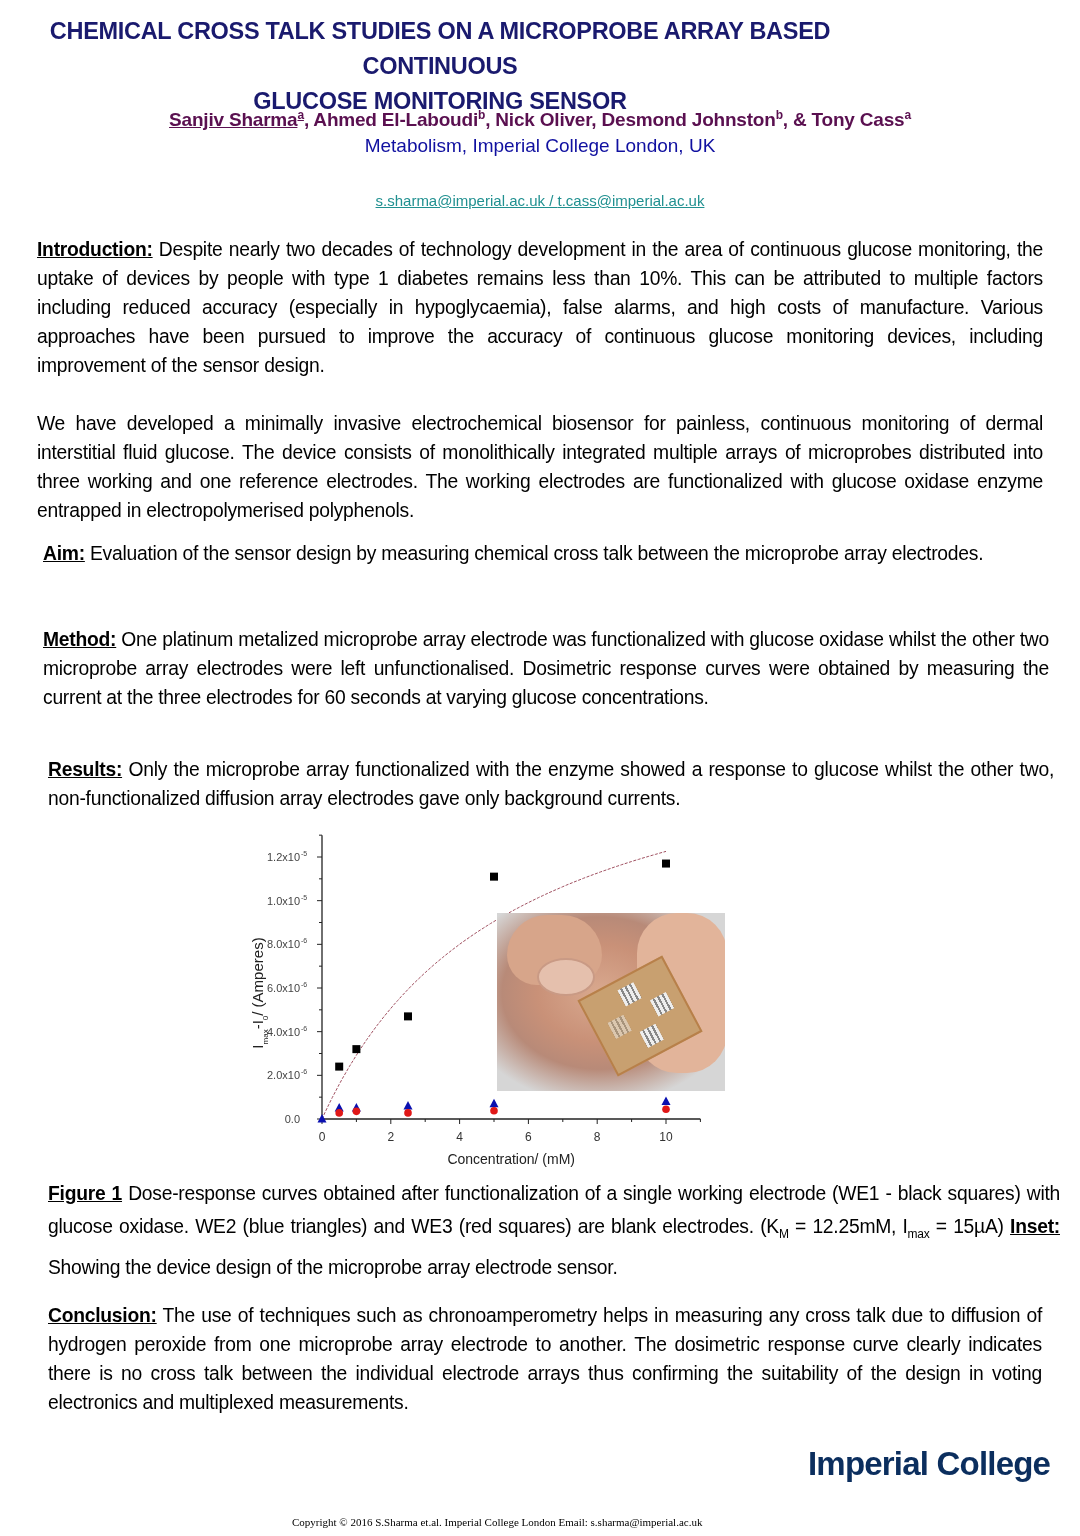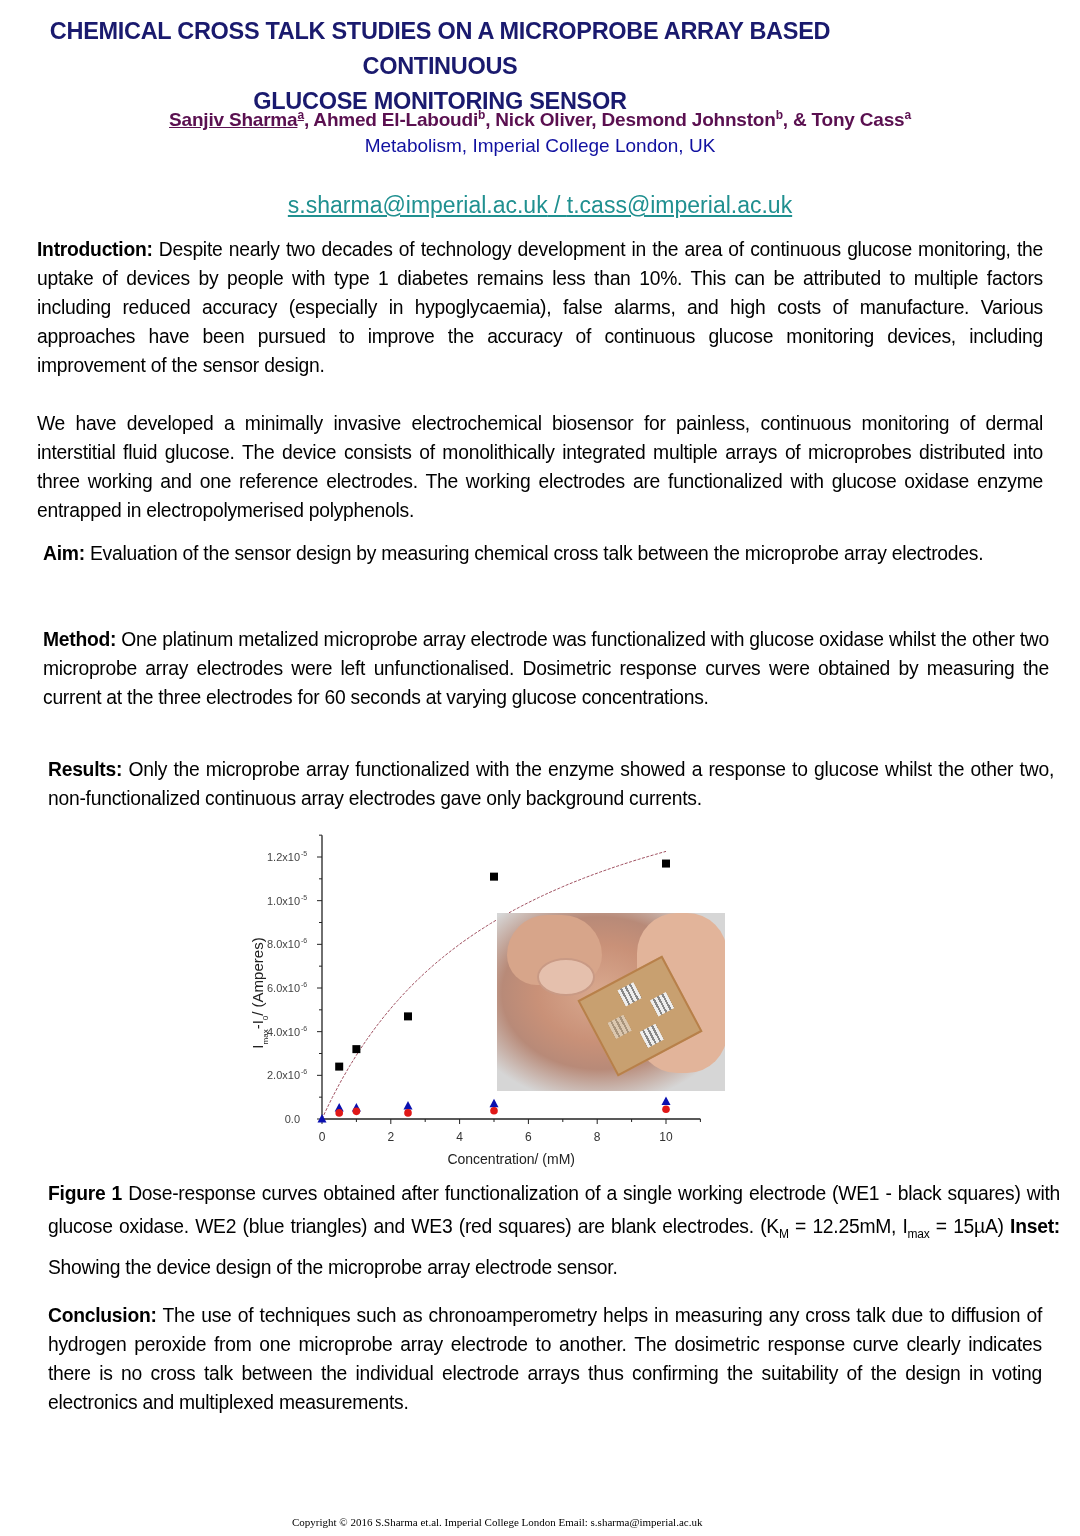--- a/index.html
+++ b/index.html
@@ -9,25 +9,25 @@
            color: #1a1a6e; font-size: 23.5px; line-height: 35px; font-weight: bold;
            letter-spacing: -0.3px; }
   .authors { position: absolute; left: 0; width: 1080px; top: 108px; text-align: center;
              color: #5a1050; font-size: 19px; font-weight: bold; letter-spacing: -0.2px; }
   .authors sup { font-size: 12px; }
   .authors .first { text-decoration: underline; margin-top: 28px; }
   .affil { position: absolute; left: 20px; width: 1040px; top: 130px; text-align: center;
            color: #1010a0; font-size: 19px; line-height: 31px; }
   .affil sup { font-size: 11px; font-weight: bold; }
   .emails { position: absolute; left: 0; width: 1080px; top: 192px; text-align: center;
-            color: #209090; font-size: 23px; }
+            color: #209090; font-size: 15px; }
   .emails a { color: #209090; text-decoration: underline; }
   .para { position: absolute; font-size: 19.3px; line-height: 28.9px; text-align: justify;
           letter-spacing: -0.25px; }
-  .para b { font-weight: bold; }
+  .para b { font-weight: bold; text-decoration: underline; }
   #intro1 { left: 37px; width: 1006px; top: 236px; }
   #intro2 { left: 37px; width: 1006px; top: 410px; }
   #aim { left: 43px; width: 1006px; top: 540px; }
   #method { left: 43px; width: 1006px; top: 626px; }
   #results { left: 48px; width: 1006px; top: 756px; }
   #caption { left: 48px; width: 1012px; top: 1177px; line-height: 33px; }
   #conclusion { left: 48px; width: 994px; top: 1302px; }
   .chart { position: absolute; left: 240px; top: 830px; width: 540px; height: 340px; }
   .inset { position: absolute; left: 497px; top: 913px; width: 228px; height: 178px;
            background: radial-gradient(ellipse at 45% 45%, #d9a98f 0%, #c99178 35%, #b88a78 55%, #d6d6d6 80%);
@@ -64,21 +64,21 @@
 </div>
 
 <div class="emails">
   <a>s.sharma@imperial.ac.uk</a><span style="text-decoration:underline"> / </span><a>t.cass@imperial.ac.uk</a>
 </div>
 
 <div class="para" id="intro1"><b>Introduction:</b><span>  Despite nearly two decades of technology development in the area of continuous glucose monitoring, the uptake of devices by people with type 1 diabetes remains less than 10%. This can be attributed to multiple factors including reduced accuracy (especially in hypoglycaemia), false alarms, and high costs of manufacture. Various approaches have been pursued to improve the accuracy of continuous glucose monitoring devices, including improvement of the sensor design.</span></div>
 <div class="para" id="intro2">We have developed a minimally invasive electrochemical biosensor for painless, continuous monitoring of dermal interstitial fluid glucose. The device consists of monolithically integrated multiple arrays of microprobes distributed into three working and one reference electrodes. The working electrodes are functionalized with glucose oxidase enzyme entrapped in electropolymerised polyphenols.</div>
 <div class="para" id="aim"><b>Aim:</b><span>  Evaluation of the sensor design by measuring chemical cross talk between the microprobe array electrodes.</span></div>
 <div class="para" id="method"><b>Method:</b><span> One platinum metalized microprobe array electrode was functionalized with glucose oxidase whilst the other two microprobe array electrodes were left unfunctionalised. Dosimetric response curves were obtained by measuring the current at the three electrodes for 60 seconds at varying glucose concentrations.</span></div>
-<div class="para" id="results"><b>Results:</b><span> Only the microprobe array functionalized with the enzyme showed a response to glucose whilst the other two, non-functionalized continuous array electrodes gave only background currents.</span></div>
+<div class="para" id="results"><b>Results:</b><span> Only the microprobe array functionalized with the enzyme showed a response to glucose whilst the other two, non-functionalized diffusion array electrodes gave only background currents.</span></div>
 
 <svg class="chart" id="chart" viewBox="240 830 540 340" width="540" height="340" xmlns="http://www.w3.org/2000/svg">
     <line x1="322" y1="835.1666666666667" x2="322" y2="1119" stroke="#222" stroke-width="1.3"></line>
     <line x1="322" y1="1119" x2="700.4000000000001" y2="1119" stroke="#222" stroke-width="1.3"></line>
     <line x1="322" y1="1119" x2="322" y2="1124" stroke="#222" stroke-width="1"></line>
     <line x1="356.4" y1="1119" x2="356.4" y2="1122" stroke="#222" stroke-width="1"></line>
     <line x1="390.8" y1="1119" x2="390.8" y2="1124" stroke="#222" stroke-width="1"></line>
     <line x1="425.2" y1="1119" x2="425.2" y2="1122" stroke="#222" stroke-width="1"></line>
     <line x1="459.6" y1="1119" x2="459.6" y2="1124" stroke="#222" stroke-width="1"></line>
     <line x1="494" y1="1119" x2="494" y2="1122" stroke="#222" stroke-width="1"></line>
@@ -153,13 +153,14 @@
     <div class="pad" style="left:14px;top:32px;opacity:.5"></div>
   </div>
 </div>
 
 <div class="para" id="caption"><b>Figure 1</b><span> Dose-response curves obtained after functionalization of a single working electrode (WE1 - black squares) with glucose oxidase. WE2 (blue triangles) and WE3 (red squares) are blank electrodes. (K</span><sub style="font-size:12px">M</sub><span> = 12.25mM, I</span><sub style="font-size:12px">max</sub><span> = 15µA)  </span><b>Inset:</b><span> Showing the device design of the microprobe array electrode sensor.</span></div>
 
 <div class="para" id="conclusion"><b>Conclusion:</b><span>  The use of techniques such as chronoamperometry helps in measuring any cross talk due to diffusion of hydrogen peroxide from one microprobe array electrode to another. The dosimetric response curve clearly indicates there is no cross talk between the individual electrode arrays thus confirming the suitability of the design in voting electronics and multiplexed measurements.</span></div>
 
 <div class="footer">Copyright © 2016  S.Sharma et.al.  Imperial College London  Email: s.sharma@imperial.ac.uk</div>
 <div class="logo">
+  <div class="l1">Imperial College</div>
 </div>
 
 </body></html>

